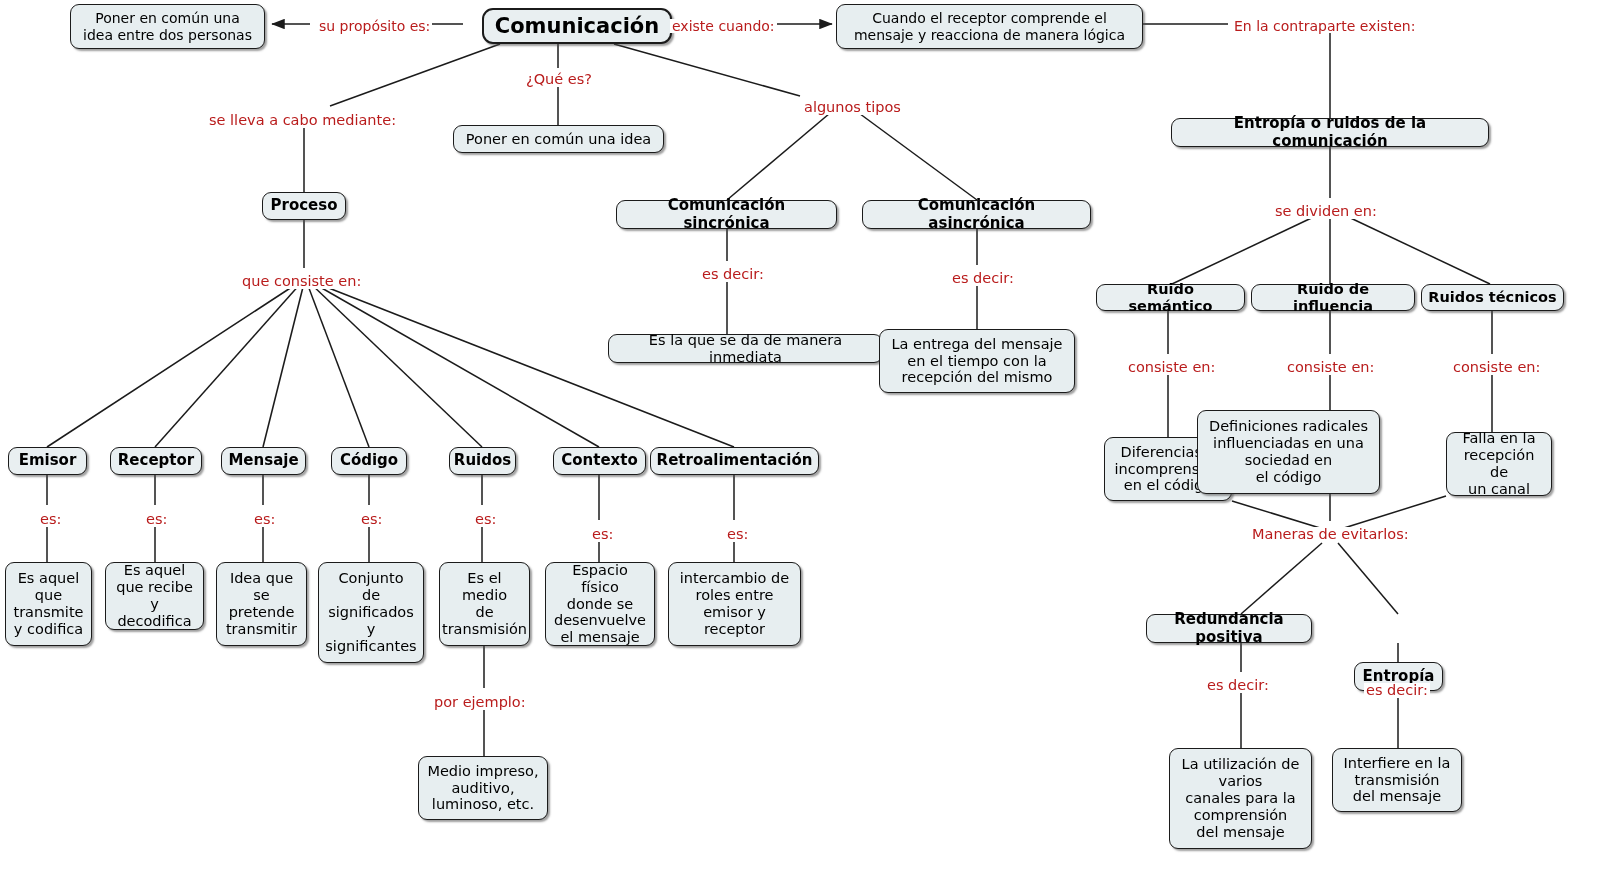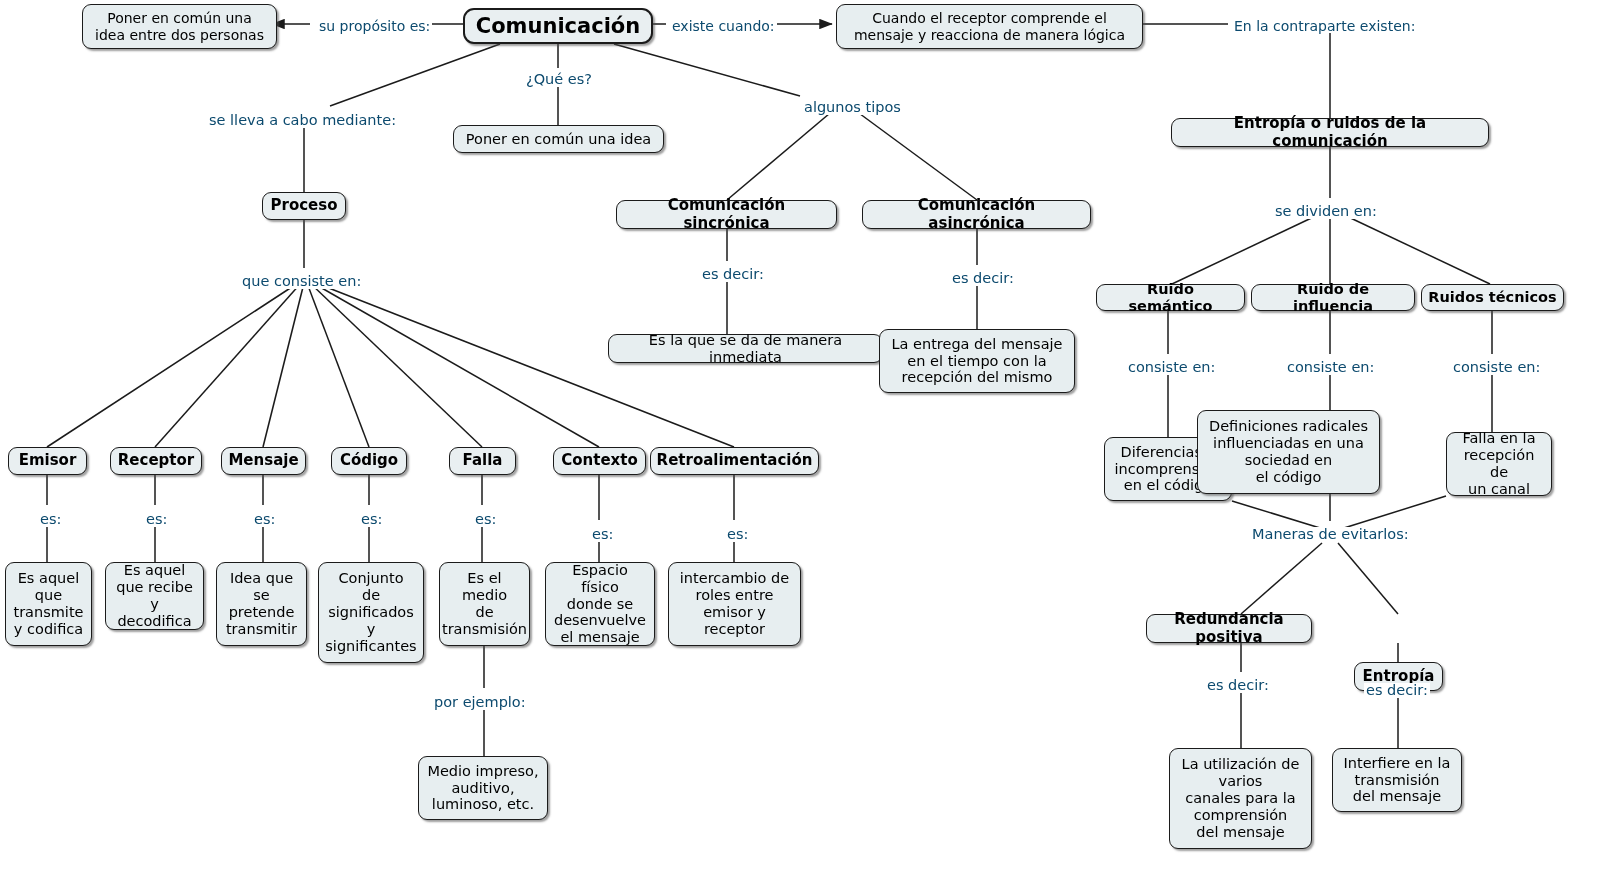--- a/index.html
+++ b/index.html
@@ -43,24 +43,25 @@
     font-weight: bold;
   }
   .node.detail {
     font-weight: normal;
     background: #e7eef0;
   }
   .node.root {
     font-weight: bold;
     border-width: 2px;
     border-radius: 11px;
+    margin-left: 19px;
   }
   .linklabel {
     position: absolute;
-    color: #0c4a6e;
+    color: #b91c1c;
     font-weight: normal;
     white-space: nowrap;
     background: #ffffff;
     line-height: 1;
     padding: 0 2px;
   }
 </style>
 </head>
 <body>
 
@@ -128,38 +129,38 @@
         <path d="M 1446 496 L 1344 528" fill="none" stroke="#1b1b1b" stroke-width="1.5"></path>
         <path d="M 1322 543 L 1241 614" fill="none" stroke="#1b1b1b" stroke-width="1.5"></path>
         <path d="M 1338 543 L 1398 614" fill="none" stroke="#1b1b1b" stroke-width="1.5"></path>
         <path d="M 1241 643 L 1241 672" fill="none" stroke="#1b1b1b" stroke-width="1.5"></path>
         <path d="M 1241 686 L 1241 748" fill="none" stroke="#1b1b1b" stroke-width="1.5"></path>
         <path d="M 1398 643 L 1398 677" fill="none" stroke="#1b1b1b" stroke-width="1.5"></path>
         <path d="M 1398 691 L 1398 748" fill="none" stroke="#1b1b1b" stroke-width="1.5"></path>
       </g>
   </svg>
   <div id="node-layer">
-      <div class="node detail" style="left: 70px; top: 4px; width: 195px; height: 45px; font-size: 14px; margin-left: 12px;">Poner en común una
+      <div class="node detail" style="left: 70px; top: 4px; width: 195px; height: 45px; font-size: 14px;">Poner en común una
 idea entre dos personas</div>
       <div class="node root" style="left: 463px; top: 8px; width: 190px; height: 36px; font-size: 21px;">Comunicación</div>
       <div class="node detail" style="left: 836px; top: 4px; width: 307px; height: 45px; font-size: 14px;">Cuando el receptor comprende el
 mensaje y reacciona de manera lógica</div>
       <div class="node detail" style="left: 453px; top: 125px; width: 211px; height: 28px; font-size: 14.5px;">Poner en común una idea</div>
       <div class="node concept" style="left: 262px; top: 192px; width: 84px; height: 28px; font-size: 15px;">Proceso</div>
       <div class="node concept" style="left: 616px; top: 200px; width: 221px; height: 29px; font-size: 15px;">Comunicación sincrónica</div>
       <div class="node concept" style="left: 862px; top: 200px; width: 229px; height: 29px; font-size: 15px;">Comunicación asincrónica</div>
       <div class="node detail" style="left: 608px; top: 334px; width: 275px; height: 29px; font-size: 14.5px;">Es la que se da de manera inmediata</div>
       <div class="node detail" style="left: 879px; top: 329px; width: 196px; height: 64px; font-size: 14.5px;">La entrega del mensaje
 en el tiempo con la
 recepción del mismo</div>
       <div class="node concept" style="left: 8px; top: 447px; width: 79px; height: 28px; font-size: 15px;">Emisor</div>
       <div class="node concept" style="left: 110px; top: 447px; width: 92px; height: 28px; font-size: 15px;">Receptor</div>
       <div class="node concept" style="left: 221px; top: 447px; width: 85px; height: 28px; font-size: 15px;">Mensaje</div>
       <div class="node concept" style="left: 331px; top: 447px; width: 76px; height: 28px; font-size: 15px;">Código</div>
-      <div class="node concept" style="left: 449px; top: 447px; width: 67px; height: 28px; font-size: 15px;">Falla</div>
+      <div class="node concept" style="left: 449px; top: 447px; width: 67px; height: 28px; font-size: 15px;">Ruidos</div>
       <div class="node concept" style="left: 553px; top: 447px; width: 93px; height: 28px; font-size: 15px;">Contexto</div>
       <div class="node concept" style="left: 650px; top: 447px; width: 169px; height: 28px; font-size: 15px;">Retroalimentación</div>
       <div class="node detail" style="left: 5px; top: 562px; width: 87px; height: 84px; font-size: 14.5px;">Es aquel
 que
 transmite
 y codifica</div>
       <div class="node detail" style="left: 105px; top: 562px; width: 99px; height: 68px; font-size: 14.5px;">Es aquel
 que recibe
 y decodifica</div>
       <div class="node detail" style="left: 216px; top: 562px; width: 91px; height: 84px; font-size: 14.5px;">Idea que

